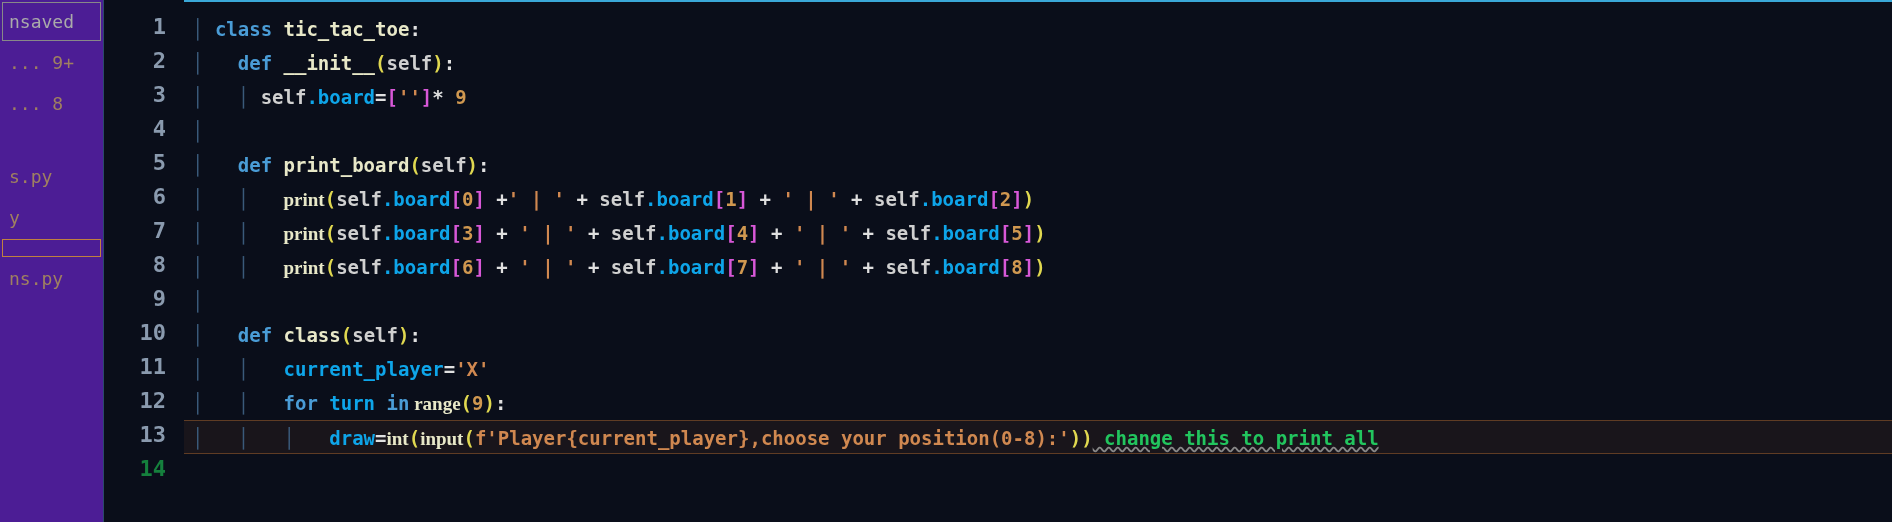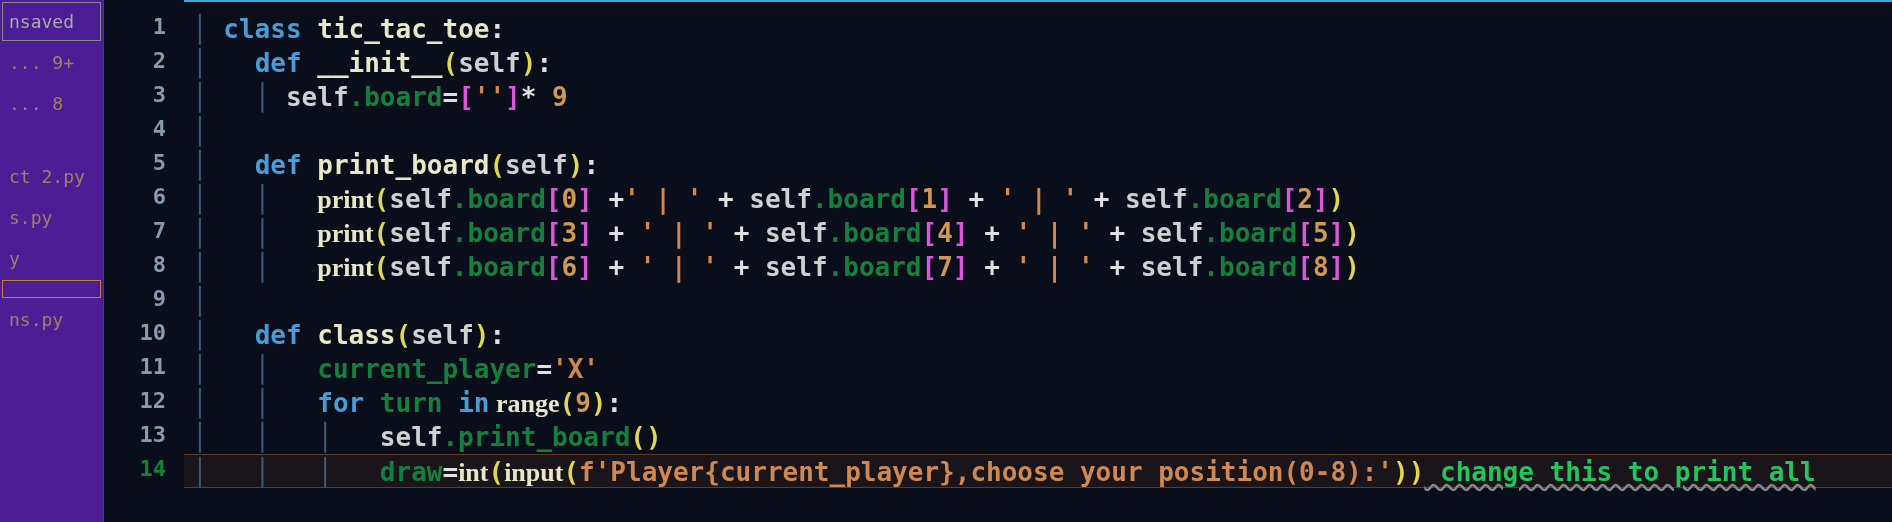--- a/index.html
+++ b/index.html
@@ -55,21 +55,21 @@
 .code-area {
   flex: 1;
   padding-top: 10px;
   border-top: 2px solid #3aa8d8;
   position: relative;
   overflow: hidden;
 }
 .code-line {
   height: 34px;
   line-height: 34px;
-  font-size: 26px;
+  font-size: 19px;
   white-space: pre;
   font-weight: bold;
   padding-left: 8px;
 }
 .code-line.hl {
   background: rgba(200,120,50,0.08);
   border-top: 1px solid rgba(200,120,50,0.4);
   border-bottom: 1px solid rgba(200,120,50,0.4);
 }
 .indent-guide {
@@ -79,33 +79,32 @@
 .tok-def { color: #e8e8c8; }
 .tok-fn { color: #e8e8c8; }
 .tok-self { color: #d0d0d0; }
 .tok-op { color: #e0e0e0; }
 .tok-str { color: #d08850; }
 .tok-num { color: #d09850; }
 .tok-punc { color: #e0d850; }
 .tok-bracket { color: #d858d8; }
 .tok-call { color: #e8e8c8; font-family: Liberation Serif, serif; }
 .tok-comment { color: #22c55e; text-decoration: underline; text-decoration-style: wavy; text-decoration-color: #888; }
-.tok-plain { color: #15803d; }
+.tok-plain { color: #0ea5e9; }
 </style>
 </head>
 <body>
 
 <div class="editor-layout">
 
   <div class="sidebar">
     <div class="sidebar-item unsaved-box">nsaved</div>
     <div class="sidebar-item"><span>... 9+</span></div>
     <div class="sidebar-item"><span>...  8</span></div>
     <div style="height:30px"></div>
-    <div class="sidebar-item">ct 2.py</div>
     <div class="sidebar-item">s.py</div>
     <div class="sidebar-item">y</div>
     <div class="sidebar-item active"></div>
     <div class="sidebar-item">ns.py</div>
   </div>
 
   <div class="gutter">
     <div class="linenum">1</div>
     <div class="linenum">2</div>
     <div class="linenum">3</div>
@@ -140,18 +139,17 @@
     <div class="code-line"><span class="indent-guide">│   │   </span><span class="tok-call">print</span><span class="tok-punc">(</span><span class="tok-self">self</span><span class="tok-plain">.board</span><span class="tok-bracket">[</span><span class="tok-num">6</span><span class="tok-bracket">]</span><span class="tok-op"> + </span><span class="tok-str">' | '</span><span class="tok-op"> + </span><span class="tok-self">self</span><span class="tok-plain">.board</span><span class="tok-bracket">[</span><span class="tok-num">7</span><span class="tok-bracket">]</span><span class="tok-op"> + </span><span class="tok-str">' | '</span><span class="tok-op"> + </span><span class="tok-self">self</span><span class="tok-plain">.board</span><span class="tok-bracket">[</span><span class="tok-num">8</span><span class="tok-bracket">]</span><span class="tok-punc">)</span></div>
 
     <div class="code-line"><span class="indent-guide">│</span></div>
 
     <div class="code-line"><span class="indent-guide">│   </span><span class="tok-kw">def</span><span class="tok-fn"> class</span><span class="tok-punc">(</span><span class="tok-self">self</span><span class="tok-punc">)</span><span class="tok-op">:</span></div>
 
     <div class="code-line"><span class="indent-guide">│   │   </span><span class="tok-plain">current_player</span><span class="tok-op">=</span><span class="tok-str">'X'</span></div>
 
     <div class="code-line"><span class="indent-guide">│   │   </span><span class="tok-kw">for</span><span class="tok-plain"> turn </span><span class="tok-kw">in</span><span class="tok-call"> range</span><span class="tok-punc">(</span><span class="tok-num">9</span><span class="tok-punc">)</span><span class="tok-op">:</span></div>
 
-    <div class="code-line"><span class="indent-guide">│   │   │   </span><span class="tok-self">self</span><span class="tok-plain">.print_board</span><span class="tok-punc">(</span><span class="tok-punc">)</span></div>
 
     <div class="code-line hl"><span class="indent-guide">│   │   │   </span><span class="tok-plain">draw</span><span class="tok-op">=</span><span class="tok-call">int</span><span class="tok-punc">(</span><span class="tok-call">input</span><span class="tok-punc">(</span><span class="tok-str">f'Player{current_player},choose your position(0-8):'</span><span class="tok-punc">)</span><span class="tok-punc">)</span><span class="tok-comment"> change this to print all</span></div>
   </div>
 
 </div>
 
 </body></html>

